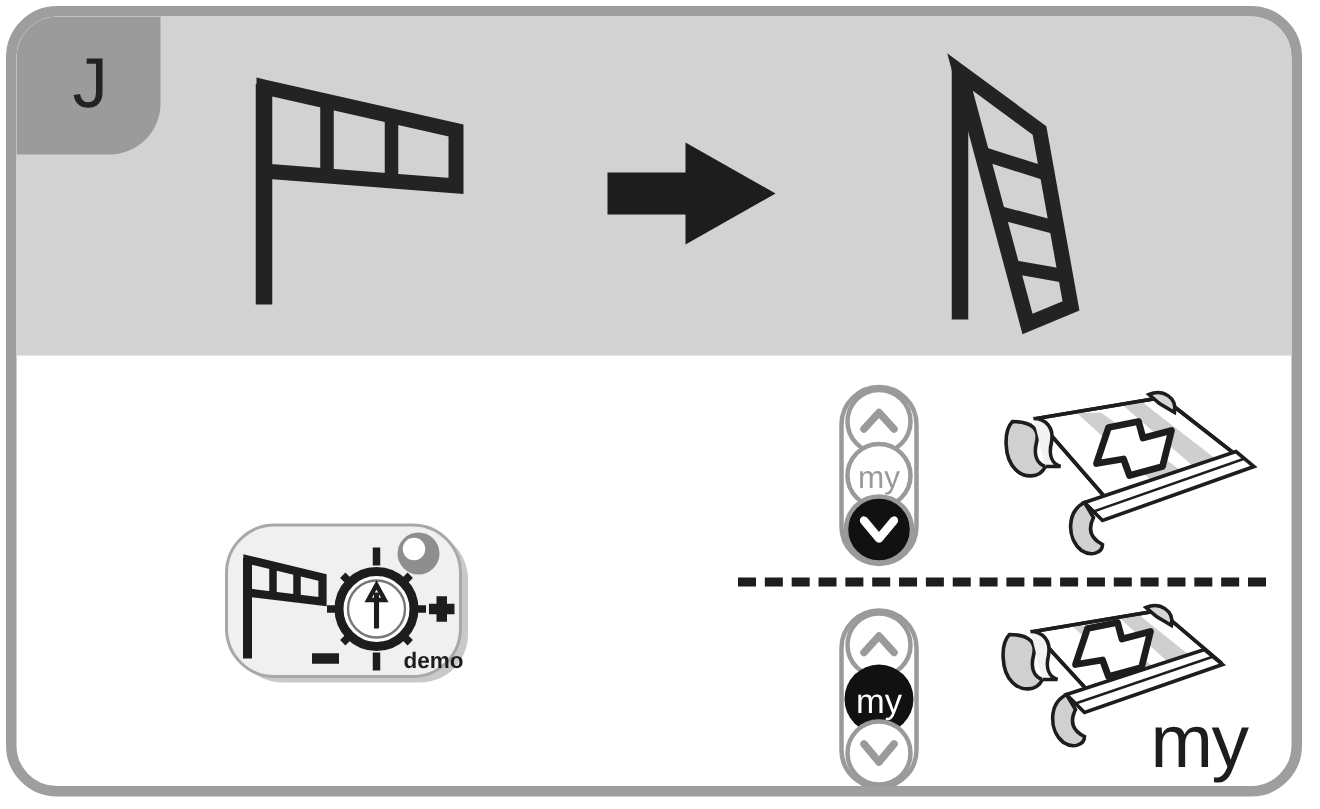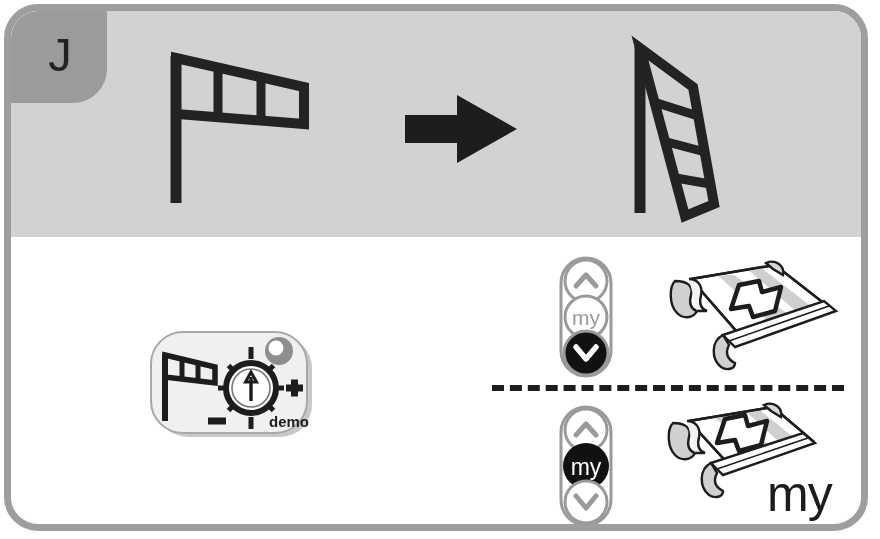--- a/index.html
+++ b/index.html
@@ -65,21 +65,21 @@
     padding-left: 2px;
   }
 
   
   .art { position: absolute; }
 
   .sock-wind   { left: 152px; top: 40px;  width: 150px; height: 160px; }
   .big-arrow   { left: 392px; top: 82px;  width: 116px; height: 72px; }
   .sock-calm   { left: 600px; top: 30px;  width: 130px; height: 180px; }
 
-  .sensor-box  { left: 137px; top: 318px; width: 168px; height: 112px; }
+  .sensor-box  { left: 137px; top: 336px; width: 168px; height: 112px; }
 
   .remote-top  { left: 534px; top: 243px; width: 82px; height: 126px; }
   .remote-bot  { left: 534px; top: 392px; width: 82px; height: 126px; }
 
   .awning-top  { left: 652px; top: 248px; width: 185px; height: 118px; }
   .awning-bot  { left: 652px; top: 392px; width: 185px; height: 118px; }
 
   
   .divider {
     position: absolute;

